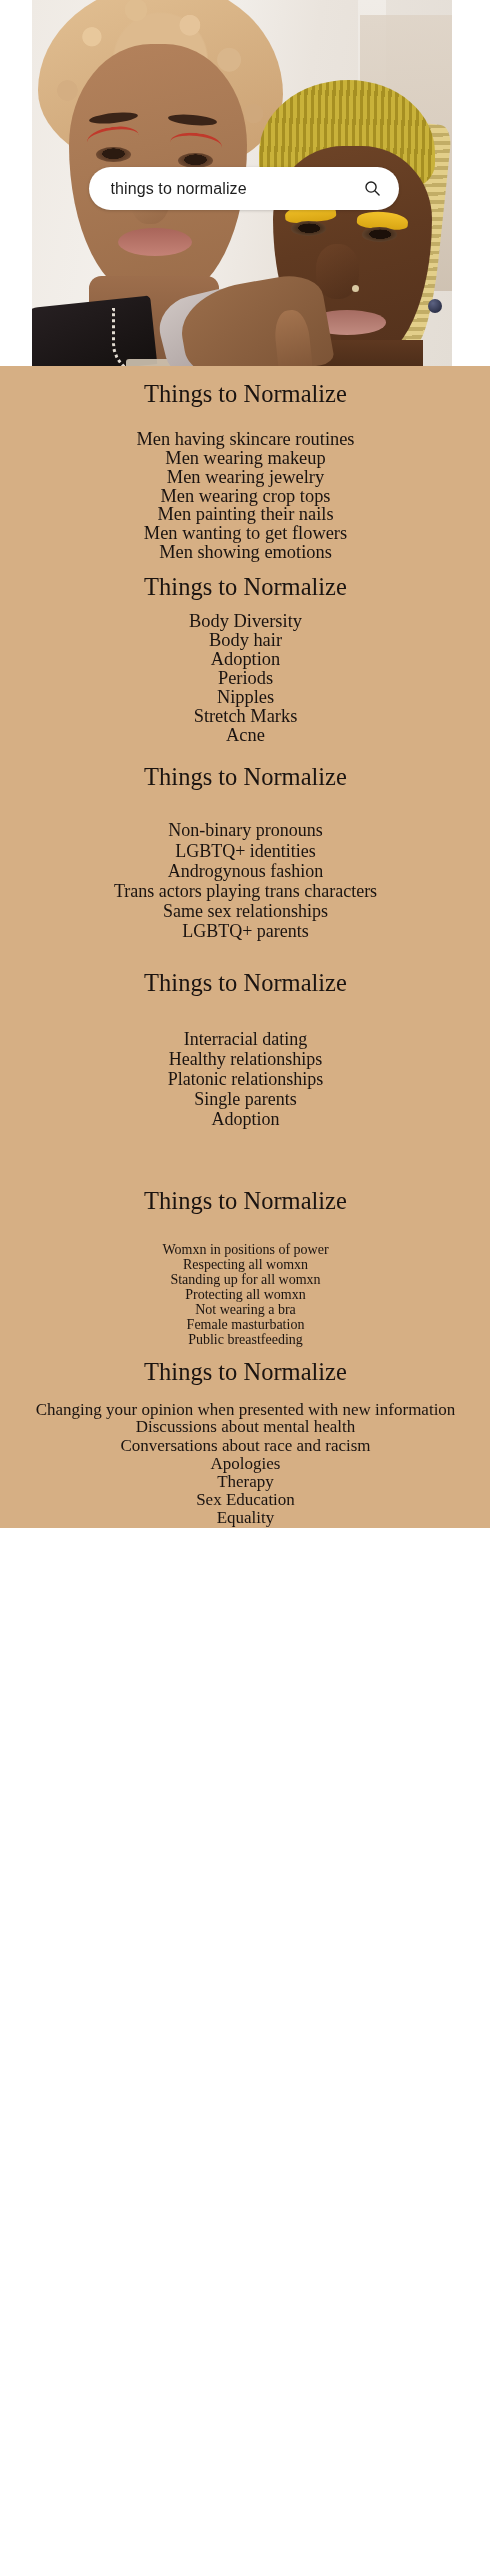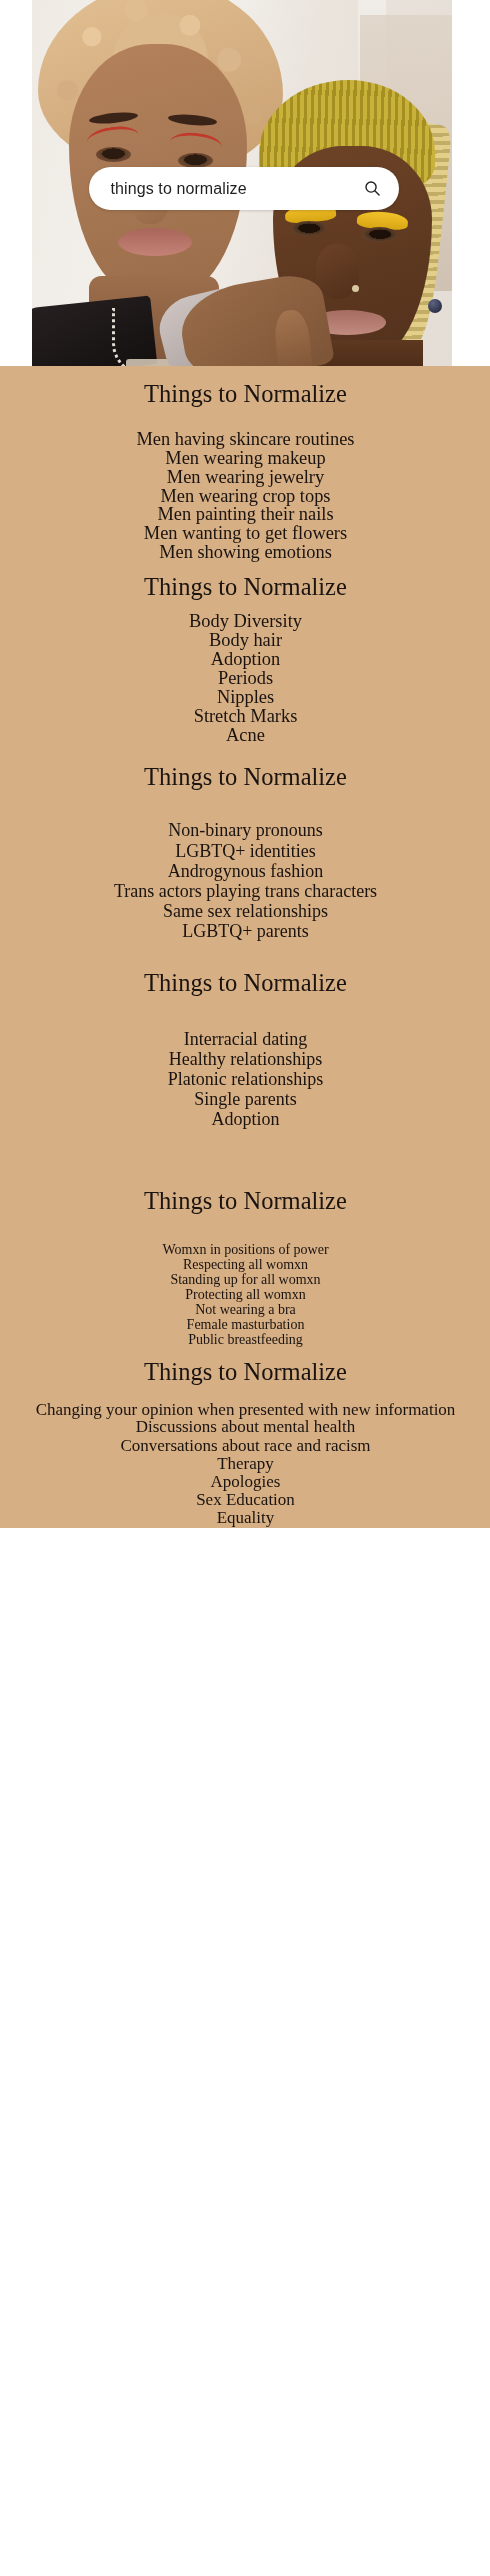--- a/index.html
+++ b/index.html
@@ -463,21 +463,21 @@
       <li class="section-item">Public breastfeeding</li>
     </ul>
   </div>
 
   <div class="section sec-5">
     <h2 class="section-heading">Things to Normalize</h2>
     <ul class="section-items">
       <li class="section-item two-line">Changing your opinion when presented with new information</li>
       <li class="section-item">Discussions about mental health</li>
       <li class="section-item">Conversations about race and racism</li>
+      <li class="section-item">Apologies</li>
       <li class="section-item">Therapy</li>
-      <li class="section-item">Apologies</li>
       <li class="section-item">Sex Education</li>
       <li class="section-item">Equality</li>
     </ul>
   </div>
 
 </div>
 
 
 </body></html>

